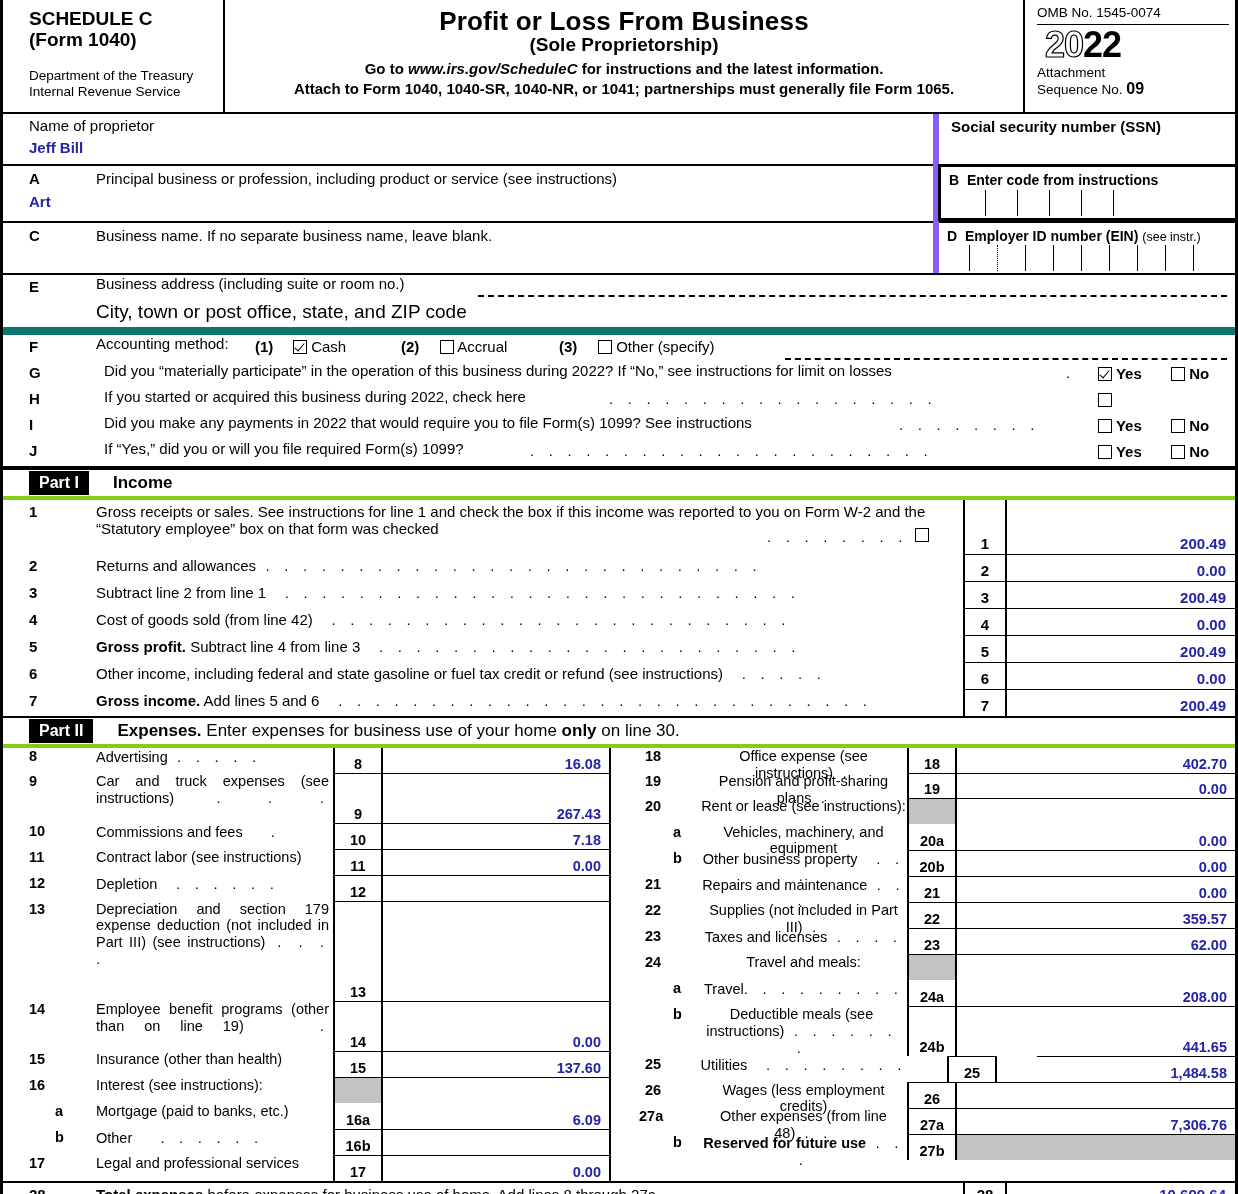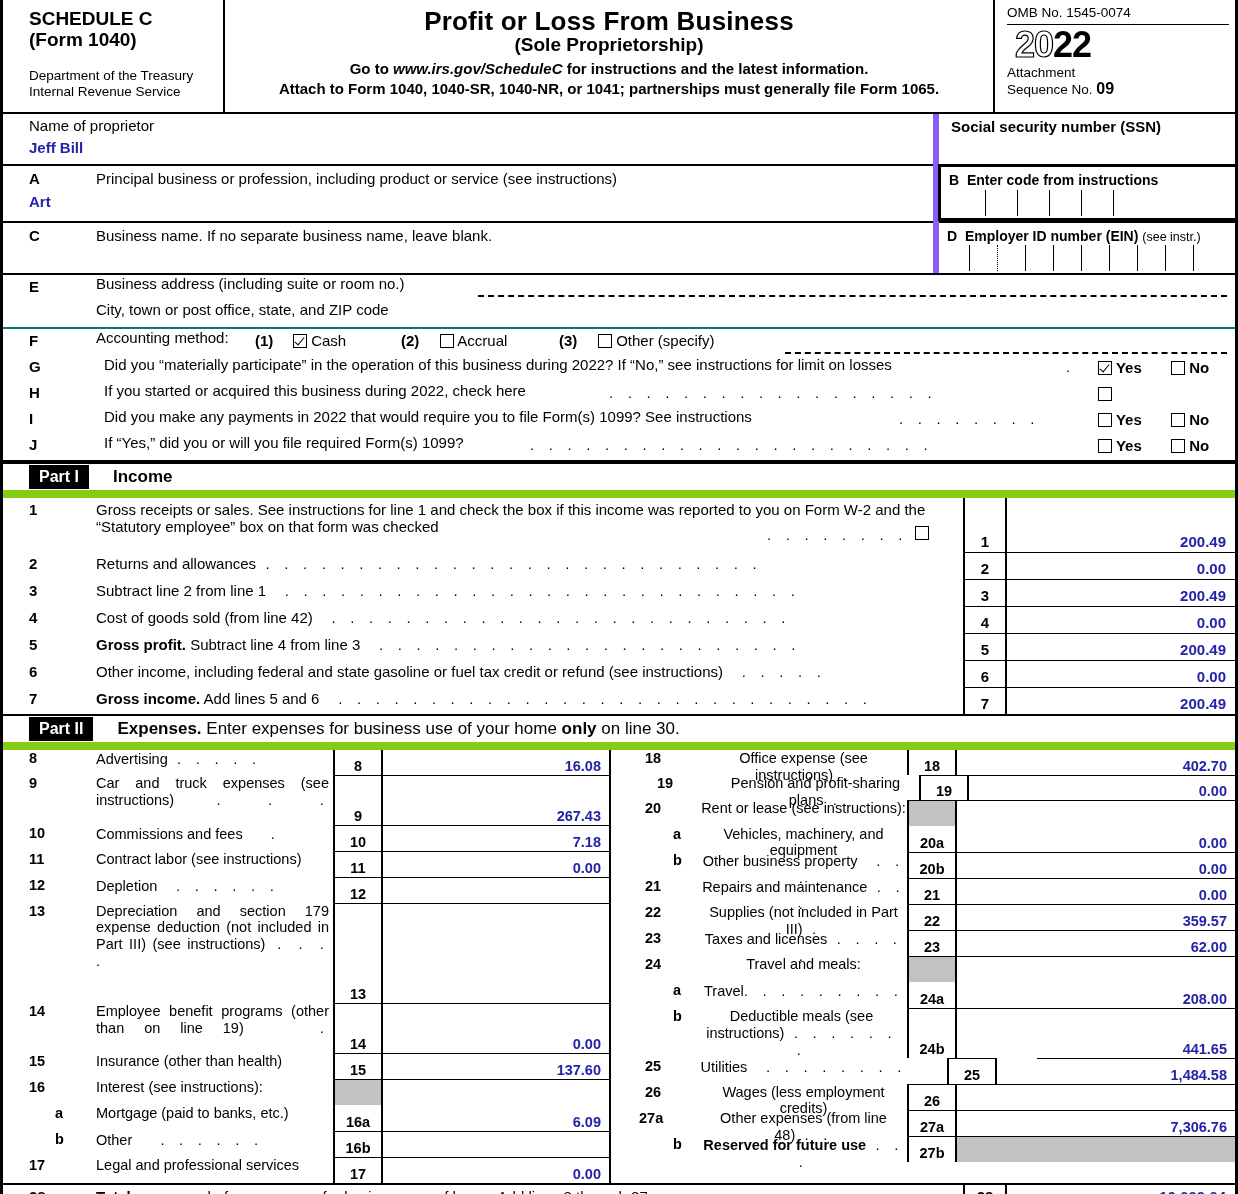--- a/index.html
+++ b/index.html
@@ -32,21 +32,21 @@
   .hdr-mid{
     flex:1 1 auto;box-sizing:border-box;
     border-right:2px solid #000;
     padding-top:6px;text-align:center;
   }
   .hdr-mid .title{font-size:26px;font-weight:bold;letter-spacing:.2px;line-height:30px;}
   .hdr-mid .subtitle{font-size:19px;font-weight:bold;line-height:17px;}
   .hdr-mid .goto{font-size:15px;font-weight:bold;margin-top:6px;line-height:19px;}
   .hdr-mid .attach{font-size:15px;font-weight:bold;line-height:19px;margin-top:1px;}
   .hdr-right{
-    width:240px;box-sizing:border-box;padding-left:12px;
+    width:210px;box-sizing:border-box;padding-left:12px;
   }
   .hdr-right .omb{font-size:13.5px;padding-top:5px;padding-bottom:4px;
     border-bottom:1px solid #000;margin-right:6px;}
   .yearline{height:40px;line-height:40px;padding-left:8px;}
   .yr-out{
     font-size:36px;font-weight:bold;color:#fff;
     -webkit-text-stroke:1.2px #000;
     letter-spacing:-1px;
   }
   .yr-sol{font-size:36px;font-weight:bold;letter-spacing:-1px;}
@@ -80,21 +80,21 @@
   }
   .boxB .lbl,.boxD .lbl{font-size:14px;font-weight:bold;}
   .boxD .lbl .sm{font-size:12.5px;font-weight:normal;}
   .ticks{position:absolute;bottom:2px;left:0;right:0;height:26px;}
   .tick{position:absolute;bottom:0;width:0;border-left:1.5px solid #000;height:26px;}
   .tick.dot{border-left:1.5px dotted #000;}
 
   
   .secEF{border-bottom:2px solid #000;}
   .rowE{position:relative;height:26px;font-size:15px;}
-  .rowE2{position:relative;height:26px;font-size:15px;border-bottom:2px solid #0f766e;}
+  .rowE2{position:relative;height:26px;font-size:19px;border-bottom:8px solid #0f766e;}
   .rowE .txt,.rowE2 .txt{margin-left:93px;}
   .dashline{
     position:absolute;bottom:4px;height:0;border-bottom:2px dashed #000;
   }
   .rowF{position:relative;height:27px;font-size:15px;}
   .rowF .txt{margin-left:93px;}
   .cb{
     display:inline-block;width:14px;height:14px;border:1.6px solid #000;
     box-sizing:border-box;position:relative;vertical-align:-2px;background:#fff;
   }
@@ -102,21 +102,21 @@
     content:"";position:absolute;left:3px;top:0px;width:4px;height:9px;
     border-right:1.8px solid #000;border-bottom:1.8px solid #000;
     transform:rotate(40deg);
   }
   .rowGJ{position:relative;height:26px;font-size:15px;}
   .rowGJ .txt{margin-left:101px;}
   .leader{letter-spacing:5.2px;font-size:15px;color:#000;}
   .yn{position:absolute;top:3px;font-size:15px;font-weight:bold;}
 
   
-  .partbar{display:flex;align-items:center;height:26px;border-top:2px solid #000;border-bottom:8px solid #84cc16;text-align:center;}
+  .partbar{display:flex;align-items:center;height:26px;border-top:2px solid #000;border-bottom:4px solid #84cc16;text-align:center;}
   .parttag{
     background:#000;color:#fff;font-weight:bold;font-size:16px;
     padding:2px 10px 3px 10px;margin-left:26px;line-height:19px;
   }
   .parttitle{font-size:17px;font-weight:bold;margin-left:24px;}
   .parttitle .norm{font-weight:normal;}
 
   
   .p1{position:relative;border-bottom:2px solid #000;}
   .p1row{display:flex;position:relative;font-size:15px;}
@@ -540,21 +540,21 @@
 
       <div class="erow" style="height:25px;">
         <div class="edesc">
           <span class="no">18</span>
           <span class="tx"><span>Office expense (see instructions)</span><span class="leader">&nbsp;<span>.</span></span></span>
         </div>
         <div class="enum">18</div>
         <div class="eamt blue">402.70</div>
       </div>
 
-      <div class="erow tline" style="height:25px;margin-left:12px;">
+      <div class="erow tline" style="height:25px;">
         <div class="edesc">
           <span class="no">19</span>
           <span class="tx"><span>Pension and profit-sharing plans</span><span class="leader">&nbsp;<span>.</span></span></span>
         </div>
         <div class="enum">19</div>
         <div class="eamt blue">0.00</div>
       </div>
 
       <div class="erow tline" style="height:26px;">
         <div class="edesc">

